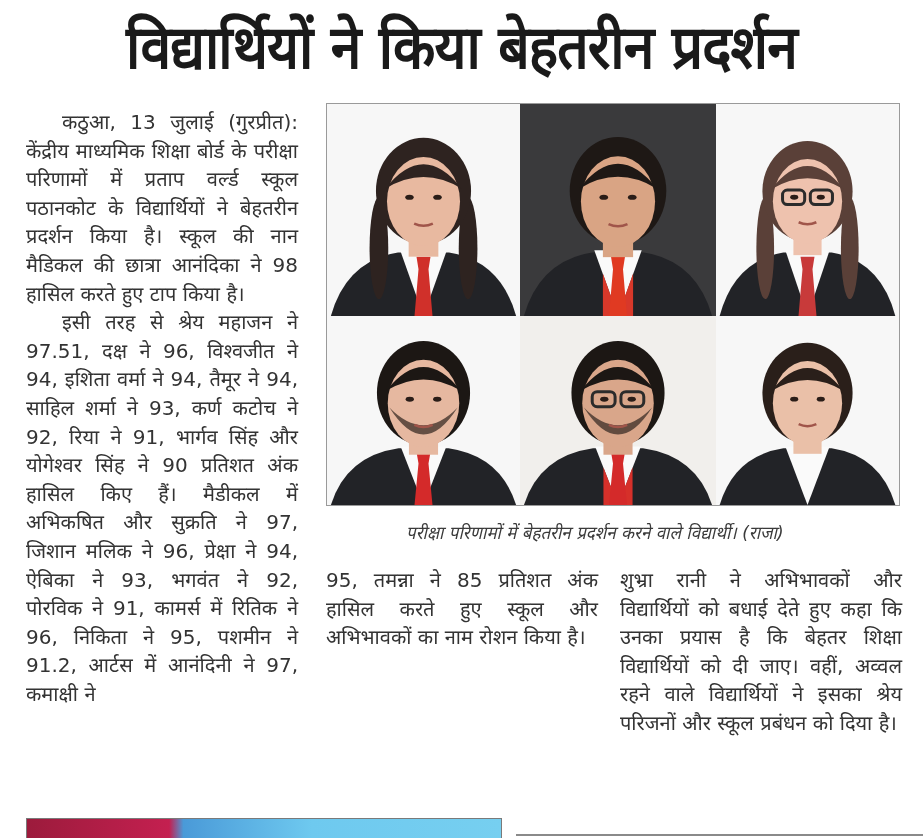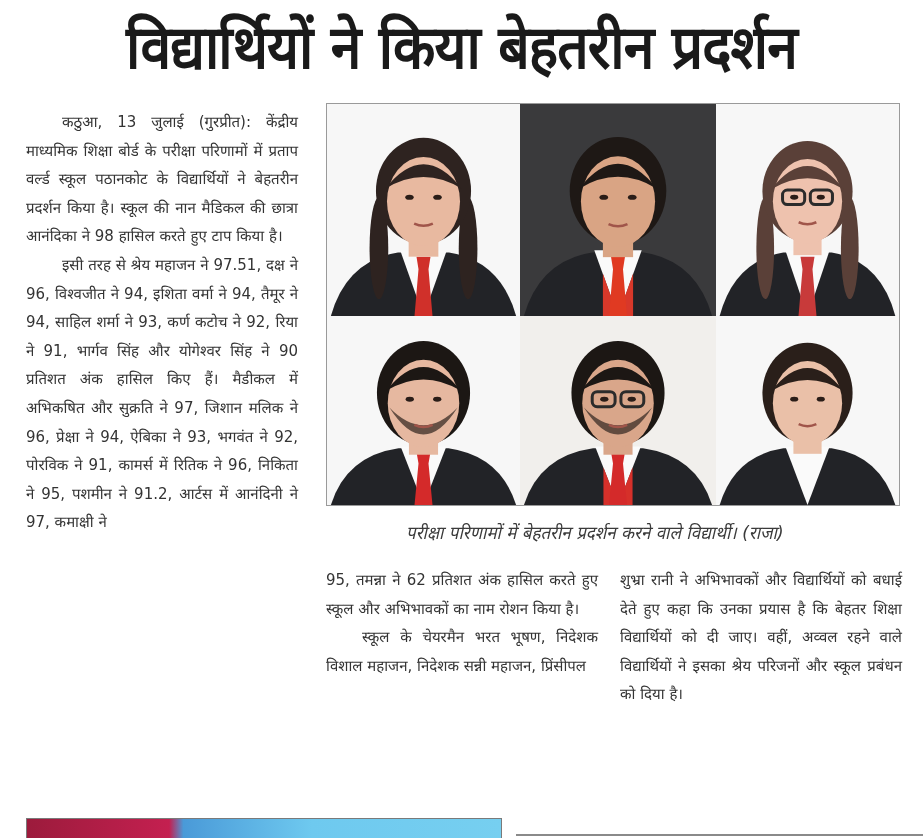--- a/index.html
+++ b/index.html
@@ -9,21 +9,21 @@
     font-family: "DejaVu Sans", sans-serif; color: #2b2b2b;
   }
   .headline {
     position: absolute; left: 0; top: 4px; width: 923px; height: 86px;
     text-align: center; font-family: "DejaVu Sans", sans-serif;
     font-weight: bold; font-size: 60px; line-height: 86px;
     color: #1a1a1a; letter-spacing: -1px; white-space: nowrap;
     transform: scaleX(0.92); transform-origin: center;
   }
   .col {
-    position: absolute; font-size: 15px; line-height: 28.6px;
+    position: absolute; font-size: 20px; line-height: 28.6px;
     text-align: justify; color: #333;
   }
   .col p { margin: 0; }
   .col .indent { text-indent: 36px; }
   .col-left { left: 26px; top: 108px; width: 272px; }
   .col-mid { left: 326px; top: 566px; width: 272px; }
   .col-right { left: 620px; top: 566px; width: 282px; }
 
   .photo-grid {
     position: absolute; left: 326px; top: 103px; width: 572px; height: 401px;
@@ -156,22 +156,21 @@
         <ellipse cx="78.2142" cy="83.16" rx="4.026" ry="2.4156" fill="#2a1d18"></ellipse>
         <ellipse cx="104.7858" cy="83.16" rx="4.026" ry="2.4156" fill="#2a1d18"></ellipse>
         <path d="M82.6428 108.12119999999999 Q91.5 112.1472 100.3572 108.12119999999999" stroke="#a0554a" stroke-width="2.5" fill="none"></path>
       </svg>
     </div>
 </div>
 
 <div class="caption">परीक्षा परिणामों में बेहतरीन प्रदर्शन करने वाले विद्यार्थी। (राजा)</div>
 
 <div class="col col-mid">
-  <p>95, तमन्ना ने 62 प्रतिशत अंक हासिल करते हुए स्कूल और अभिभावकों का नाम रोशन किया है।</p>
-  <p class="indent">स्कूल के चेयरमैन भरत भूषण, निदेशक विशाल महाजन, निदेशक सन्नी महाजन, प्रिंसीपल</p>
+  <p>95, तमन्ना ने 85 प्रतिशत अंक हासिल करते हुए स्कूल और अभिभावकों का नाम रोशन किया है।</p>
 </div>
 
 <div class="col col-right">
   <p>शुभ्रा रानी ने अभिभावकों और विद्यार्थियों को बधाई देते हुए कहा कि उनका प्रयास है कि बेहतर शिक्षा विद्यार्थियों को दी जाए। वहीं, अव्वल रहने वाले विद्यार्थियों ने इसका श्रेय परिजनों और स्कूल प्रबंधन को दिया है।</p>
 </div>
 
 <div class="bottom-strip"></div>
 <div class="bottom-rule"></div>
 
 </body></html>

